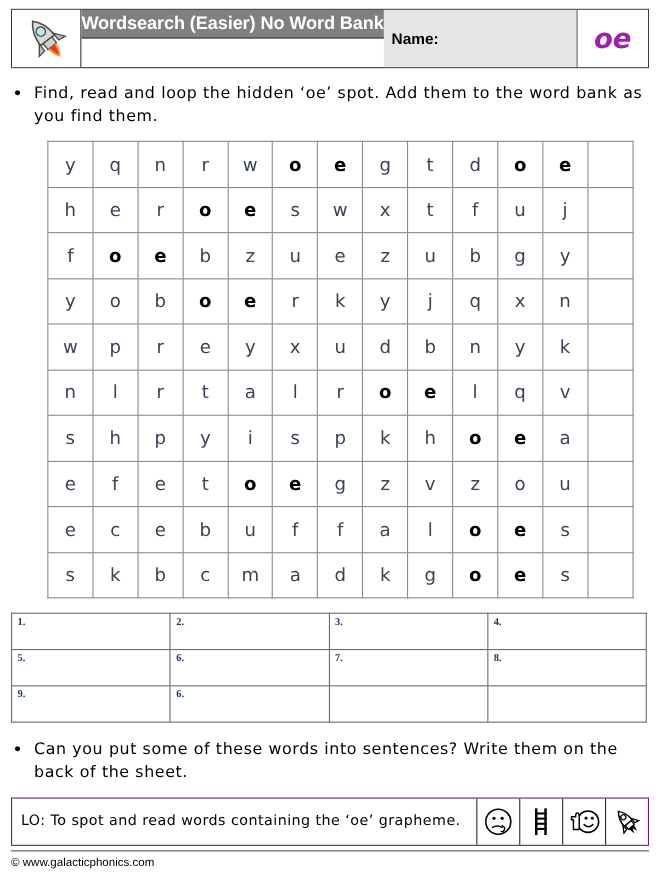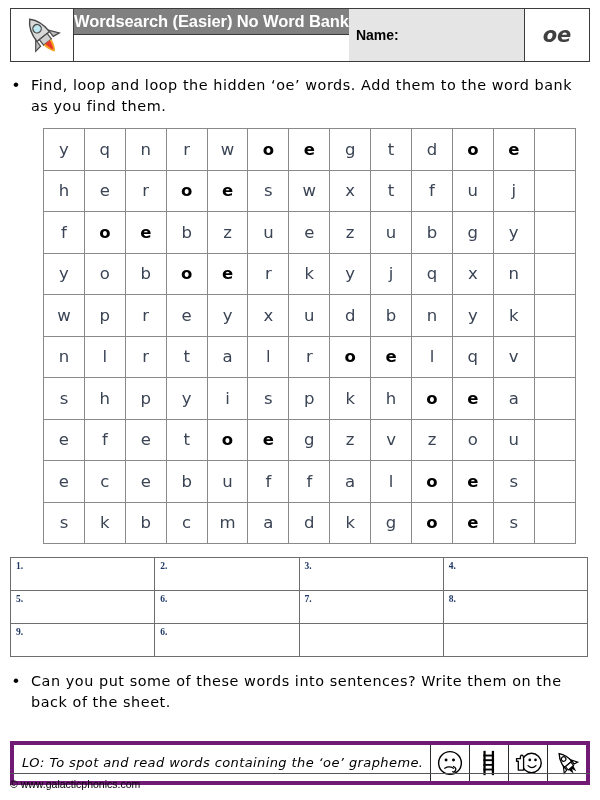--- a/index.html
+++ b/index.html
@@ -81,22 +81,22 @@
   .header-badge {
     width: 64px;
     flex: 0 0 64px;
     border-left: 1px solid #3b3b3b;
     display: flex;
     align-items: center;
     justify-content: center;
     background: #fff;
   }
   .header-badge span {
-    color: #404040;
-    font-size: 21px;
+    color: #a21caf;
+    font-size: 25px;
     font-weight: bold;
     font-family: "DejaVu Sans", sans-serif;
     font-style: italic;
   }
 
   
   .bullet-row {
     display: flex;
     align-items: flex-start;
   }
@@ -159,26 +159,25 @@
     vertical-align: top;
     font-size: 9.5px;
     font-weight: bold;
     color: #1f3864;
     font-family: "Liberation Serif", serif;
   }
   table.answers td span { display: inline-block; padding-top: 3px; }
 
   
   .lo-box {
-    margin-top: 28px;
-    display: flex;
-    border: 4px solid #701a75;
+    margin-top: 12px;
+    display: flex;
+    border: 1px solid #701a75;
     height: 44px;
     box-sizing: border-box;
-    font-style: italic;
   }
   .lo-text {
     flex: 1 1 auto;
     display: flex;
     align-items: center;
     padding-left: 8px;
     padding-right: 4px;
     font-family: "DejaVu Sans", sans-serif;
     font-size: 13px;
     line-height: 18px;
@@ -245,21 +244,21 @@
       </div>
     </div>
 
     <div class="header-badge">
       <span>oe</span>
     </div>
   </div>
 
   <div class="bullet-row instr-top">
     <div class="bullet-dot">•</div>
-    <div class="bullet-text">Find, loop and loop the hidden ‘oe’ words. Add them to the word bank as you find them.</div>
+    <div class="bullet-text">Find, read and loop the hidden ‘oe’ spot. Add them to the word bank as you find them.</div>
   </div>
 
   <div class="grid-wrap">
     <table class="wordsearch">
       <tbody id="ws-body">
           <tr>
             <td>y</td>
             <td>q</td>
             <td>n</td>
             <td>r</td>

